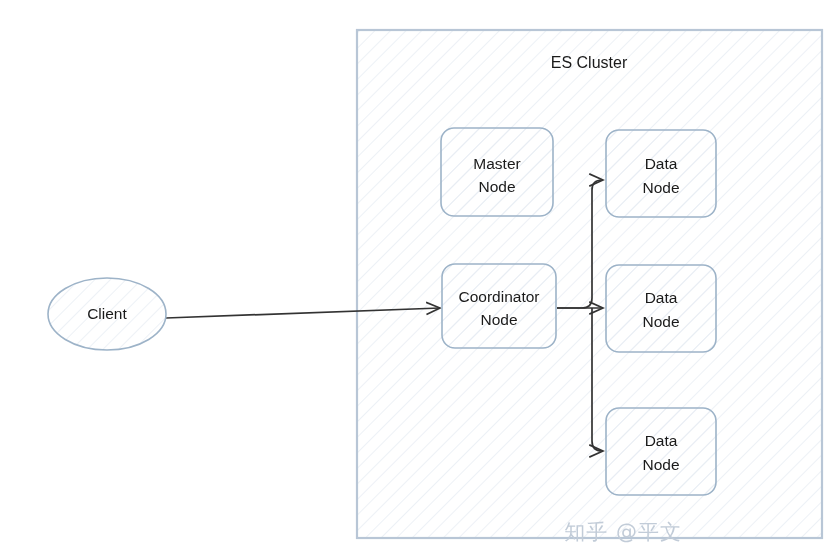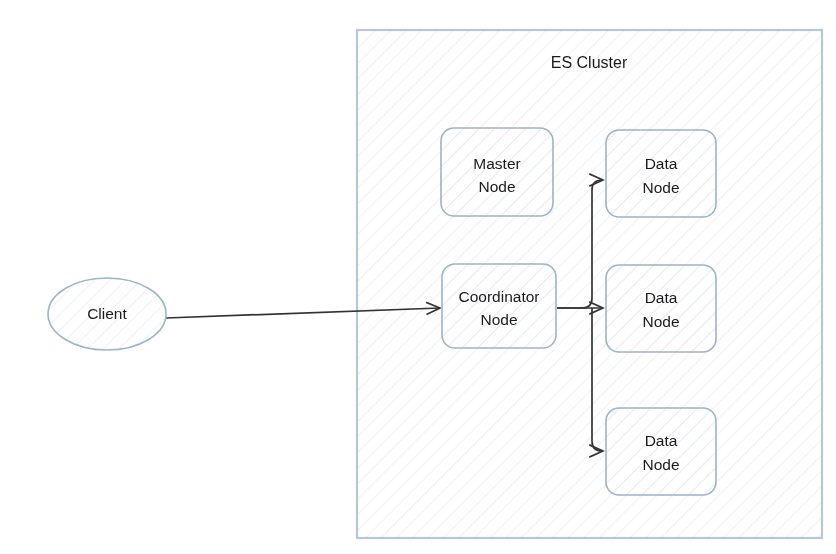--- a/index.html
+++ b/index.html
@@ -119,14 +119,15 @@
       <text class="node-label" x="645" y="323">Node</text>
     </g>
 
     <g>
       <rect x="590" y="408" width="110" height="87" rx="13" ry="13" fill="url(#hatch)" stroke="#9db3c8" stroke-width="1.6"></rect>
       <text class="node-label" x="645" y="442">Data</text>
       <text class="node-label" x="645" y="466">Node</text>
     </g>
   </svg>
 
+  <div class="watermark-text">知乎 @平文</div>
 
 </div>
 
 </body></html>

